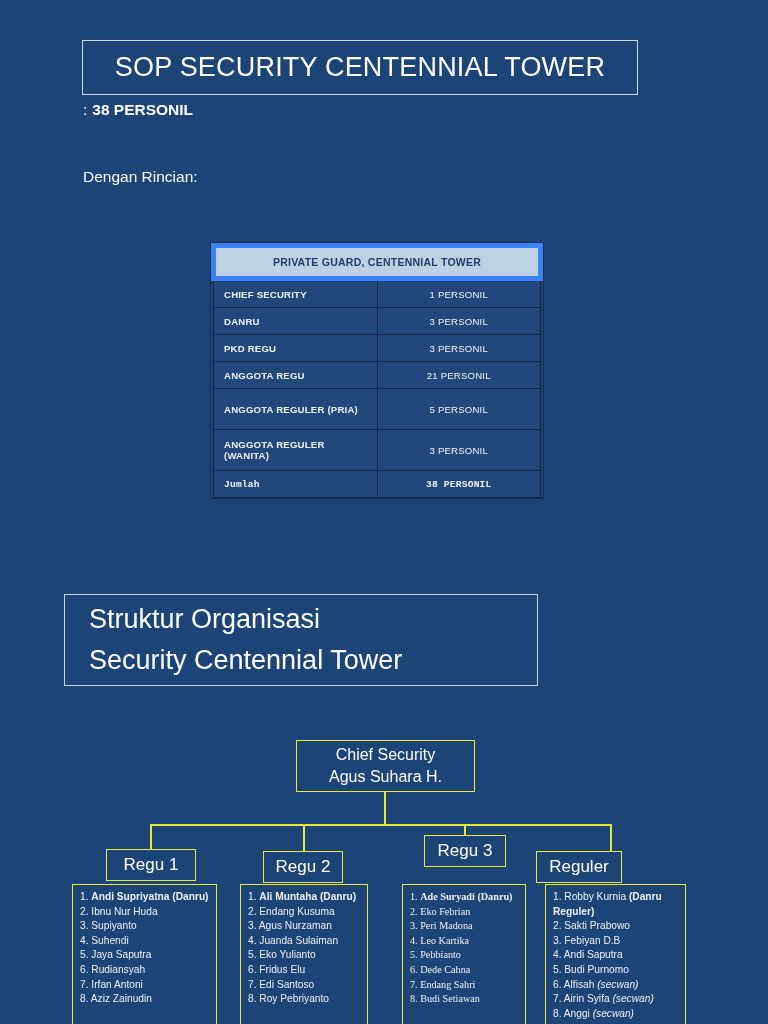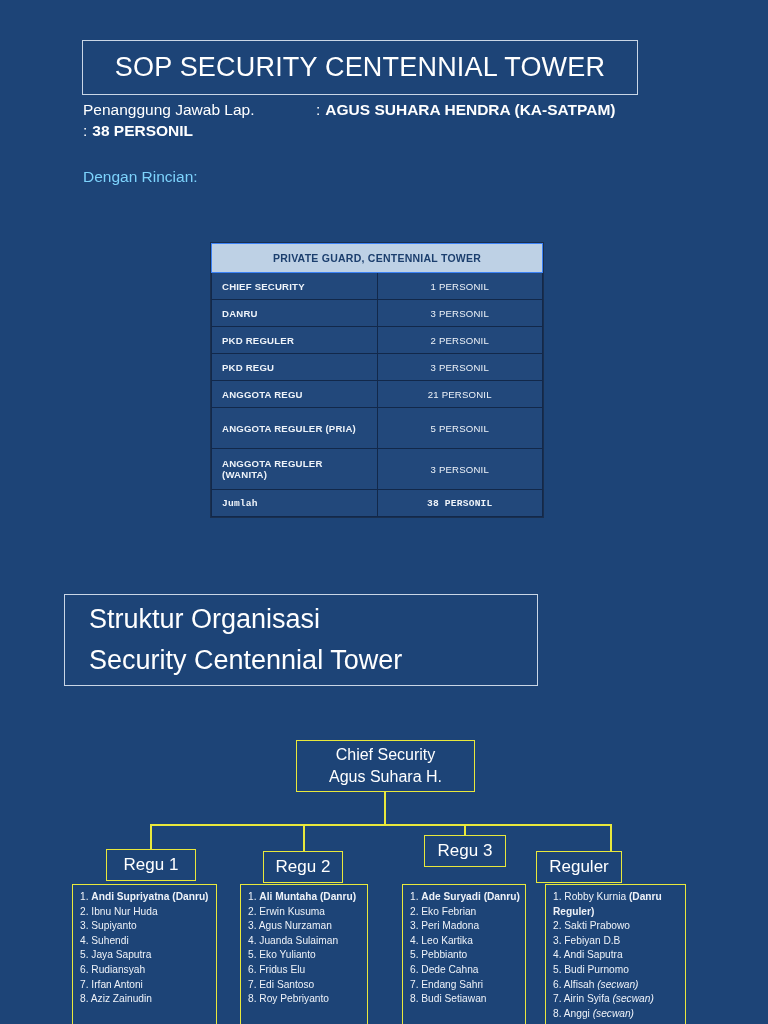--- a/index.html
+++ b/index.html
@@ -63,21 +63,21 @@
   }
   .meta-colon {
     margin-right: 5px;
     font-weight: 400;
   }
   .meta-note {
     position: absolute;
     left: 83px;
     top: 168px;
     font-size: 15.5px;
-    color: #7dd3fc;
+    color: #ffffff;
   }
 
   
   .table-wrap {
     position: absolute;
     left: 210px;
     top: 242px;
     width: 334px;
     border: 1px solid #1a2f4e;
     box-sizing: border-box;
@@ -88,21 +88,21 @@
     table-layout: fixed;
   }
   table.personnel th.head-cell {
     background: #bed1e5;
     color: #1c3f6e;
     font-size: 10.5px;
     font-weight: 700;
     letter-spacing: 0.25px;
     text-align: center;
     padding: 8px 4px;
-    border: 1px solid #3b82f6;
+    border: 5px solid #3b82f6;
   }
   table.personnel td {
     background: #22487b;
     border: 1px solid #12284a;
     color: #eef3f9;
     font-size: 9.6px;
     padding: 0 10px;
   }
   table.personnel td.c-label {
     width: 176px;
@@ -217,24 +217,20 @@
   .member i { font-style: italic; }
 </style>
 </head>
 <body>
 
 <div class="title-banner">
   <div class="title-banner-text">SOP SECURITY CENTENNIAL TOWER</div>
 </div>
 
 <div class="meta">
-  <div class="meta-row">
-    <span class="meta-label">Penanggung Jawab Lap.</span>
-    <span class="meta-value"><span class="meta-colon">:</span><span>AGUS SUHARA HENDRA (KA-SATPAM)</span></span>
-  </div>
   <div class="meta-row">
     <span class="meta-value"><span class="meta-colon">:</span><span>38 PERSONIL</span></span>
   </div>
 </div>
 <div class="meta-note">Dengan Rincian:</div>
 
 <div class="table-wrap">
   <table class="personnel">
     <thead>
       <tr>
@@ -242,24 +238,20 @@
       </tr>
     </thead>
     <tbody id="personnel-body">
         <tr class="r-normal">
           <td class="c-label">CHIEF SECURITY</td>
           <td class="c-value">1 PERSONIL</td>
         </tr>
         <tr class="r-normal">
           <td class="c-label">DANRU</td>
           <td class="c-value">3 PERSONIL</td>
-        </tr>
-        <tr class="r-normal">
-          <td class="c-label">PKD REGULER</td>
-          <td class="c-value">2 PERSONIL</td>
         </tr>
         <tr class="r-normal">
           <td class="c-label">PKD REGU</td>
           <td class="c-value">3 PERSONIL</td>
         </tr>
         <tr class="r-normal">
           <td class="c-label">ANGGOTA REGU</td>
           <td class="c-value">21 PERSONIL</td>
         </tr>
         <tr class="r-tall">
@@ -317,29 +309,29 @@
       <div class="member"><span>2. </span><span>Ibnu Nur Huda</span></div>
       <div class="member"><span>3. </span><span>Supiyanto</span></div>
       <div class="member"><span>4. </span><span>Suhendi</span></div>
       <div class="member"><span>5. </span><span>Jaya Saputra</span></div>
       <div class="member"><span>6. </span><span>Rudiansyah</span></div>
       <div class="member"><span>7. </span><span>Irfan Antoni</span></div>
       <div class="member"><span>8. </span><span>Aziz Zainudin</span></div>
     </div>
   <div class="regu-list" id="list-1" style="left:240px; width:128px;">
       <div class="member"><span>1. </span><b>Ali Muntaha</b> <b>(Danru)</b></div>
-      <div class="member"><span>2. </span><span>Erwin Kusuma</span></div>
+      <div class="member"><span>2. </span><span>Endang Kusuma</span></div>
       <div class="member"><span>3. </span><span>Agus Nurzaman</span></div>
       <div class="member"><span>4. </span><span>Juanda Sulaiman</span></div>
       <div class="member"><span>5. </span><span>Eko Yulianto</span></div>
       <div class="member"><span>6. </span><span>Fridus Elu</span></div>
       <div class="member"><span>7. </span><span>Edi Santoso</span></div>
       <div class="member"><span>8. </span><span>Roy Pebriyanto</span></div>
     </div>
-  <div class="regu-list" id="list-2" style="left:402px; width:124px;">
+  <div class="regu-list" id="list-2" style="left:402px; width:124px;font-family:Liberation Serif, serif;">
       <div class="member"><span>1. </span><b>Ade Suryadi</b> <b>(Danru)</b></div>
       <div class="member"><span>2. </span><span>Eko Febrian</span></div>
       <div class="member"><span>3. </span><span>Peri Madona</span></div>
       <div class="member"><span>4. </span><span>Leo Kartika</span></div>
       <div class="member"><span>5. </span><span>Pebbianto</span></div>
       <div class="member"><span>6. </span><span>Dede Cahna</span></div>
       <div class="member"><span>7. </span><span>Endang Sahri</span></div>
       <div class="member"><span>8. </span><span>Budi Setiawan</span></div>
     </div>
   <div class="regu-list" id="list-3" style="left:545px; width:141px;">

